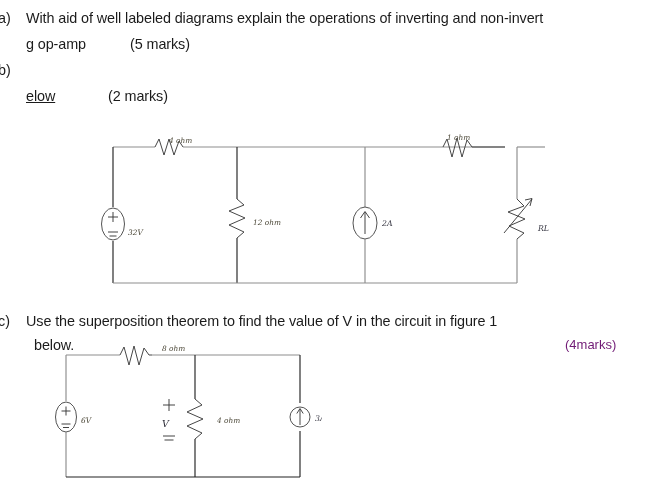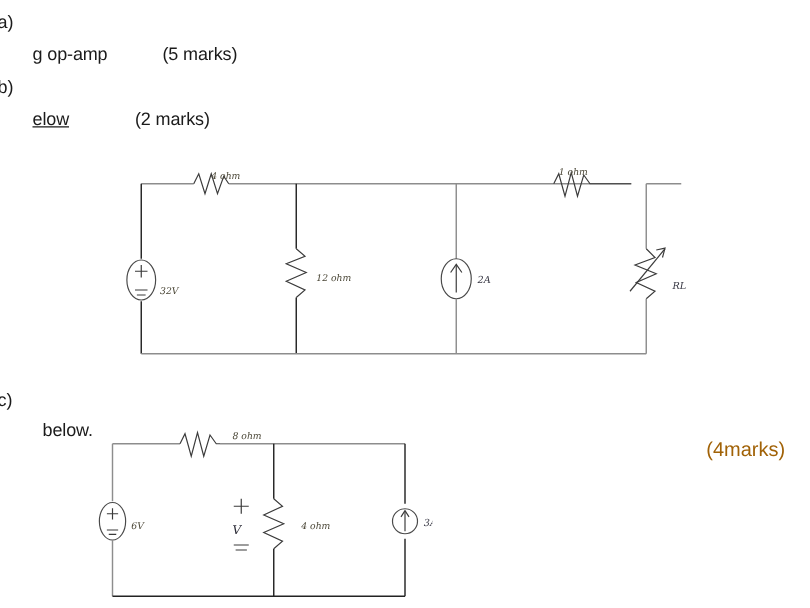--- a/index.html
+++ b/index.html
@@ -31,25 +31,24 @@
   }
   .marker {
     position: absolute;
     font-size: 14.4px;
     line-height: 16px;
     color: #1b1b1b;
     white-space: nowrap;
   }
   .marks-right {
     position: absolute;
-    font-size: 16px;
+    font-size: 13px;
     line-height: 16px;
     white-space: nowrap;
-    color: #a16207;
-    margin-top: 16px;
+    color: #701a75;
   }
 
   
   .circuit {
     position: absolute;
   }
   .circuit svg { display: block; }
   .lbl {
     font-family: "DejaVu Serif", serif;
     font-style: italic;
@@ -74,20 +73,21 @@
   .srccirc { stroke: #4a4a4a; stroke-width: 0.95; fill: none; }
   .sign { stroke: #3a3a3a; stroke-width: 0.95; fill: none; }
   .arrow { stroke: #3c3c3c; stroke-width: 0.95; fill: none; }
 </style>
 </head>
 <body>
 
 <div id="page">
 
   <div class="marker" style="left:-2px; top:10px;">a)</div>
+  <div class="qrow" style="left:26px; top:10px;">With aid of well labeled diagrams explain the operations of inverting and non-invert</div>
   <div class="qrow" style="left:26px; top:36px;">g op-amp</div>
   <div class="qrow" style="left:130px; top:36px;text-align:center;">(5 marks)</div>
 
   <div class="marker" style="left:-2px; top:62px;">b)</div>
   <div class="qrow" style="left:26px; top:88px;text-decoration:underline;">elow</div>
   <div class="qrow" style="left:108px; top:88px;">(2 marks)</div>
 
   <div class="circuit" style="left:95px; top:133px;">
     <svg width="470" height="160" viewBox="0 0 470 160">
 
@@ -139,24 +139,25 @@
         <path class="arrow" d="M430,67 L437,65.5 L435,73"></path>
       </g>
       <path class="wire-gray" d="M422,106 L422,150"></path>
       <text class="lbl-dark" x="443" y="98">RL</text>
 
       <path class="wire-gray" d="M18,150 L422,150"></path>
     </svg>
   </div>
 
   <div class="marker" style="left:-2px; top:313px;">c)</div>
+  <div class="qrow" style="left:26px; top:313px;">Use the superposition theorem to find the value of V in the circuit in figure 1</div>
   <div class="qrow" style="left:34px; top:337px;">below.</div>
   <div class="marks-right" style="left:565px; top:337px;">(4marks)</div>
 
-  <div class="circuit" style="left:76px; top:343px;">
+  <div class="circuit" style="left:52px; top:343px;">
     <svg width="270" height="140" viewBox="0 0 270 140">
 
       <path class="wire-gray" d="M14,12 L68,12"></path>
       <path class="wire-gray" d="M100,12 L248,12"></path>
 
       <g>
         <path class="zig" d="M68,12 L72,4 L77,22 L82,3 L87,22 L92,5 L97,12 L100,12"></path>
       </g>
       <text class="lbl" x="110" y="8">8 ohm</text>
 

